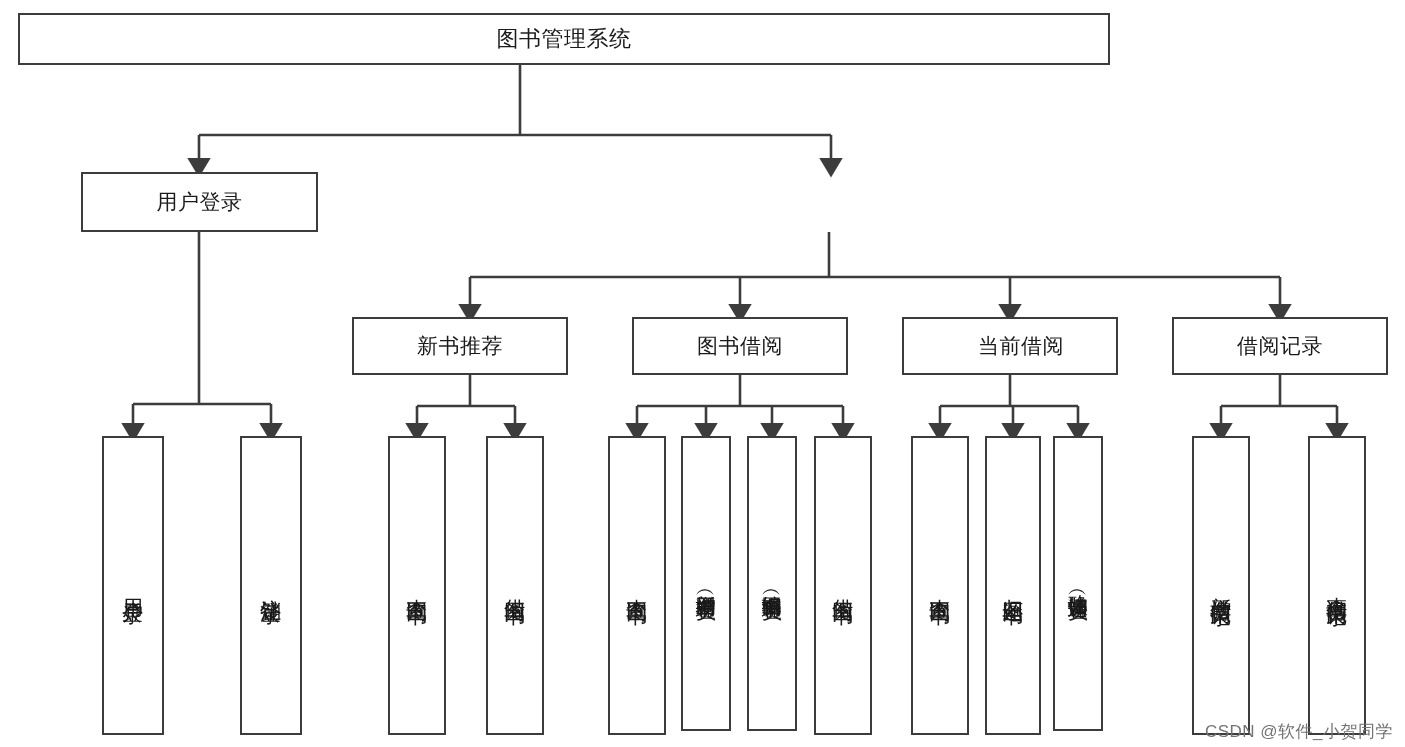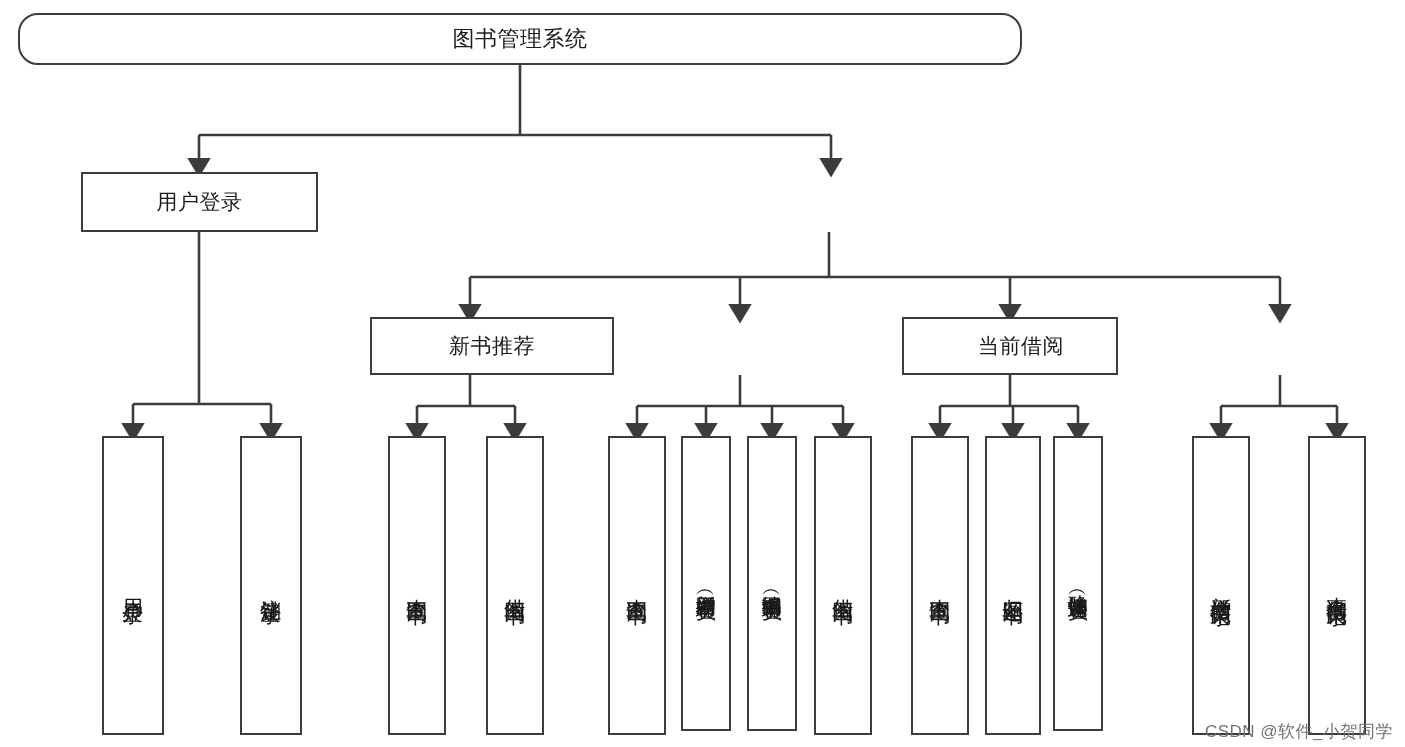--- a/index.html
+++ b/index.html
@@ -123,33 +123,39 @@
       <path d="M1013,406 L1013,427" marker-end="url(#arrowhead)"></path>
       <path d="M1078,406 L1078,427" marker-end="url(#arrowhead)"></path>
 
       <path d="M1280,375 L1280,406"></path>
       <path d="M1221,406 L1337,406"></path>
       <path d="M1221,406 L1221,427" marker-end="url(#arrowhead)"></path>
       <path d="M1337,406 L1337,427" marker-end="url(#arrowhead)"></path>
     </g>
   </svg>
 
-  <div class="node root horizontal" style="left: 18px; top: 13px; width: 1004px; height: 52px; border-radius: 20px;">
+  <div class="node root horizontal" style="left: 18px; top: 13px; width: 1092px; height: 52px;">
     <span class="label">图书管理系统</span>
   </div>
 
   <div class="node horizontal" style="left: 81px; top: 172px; width: 237px; height: 60px;">
     <span class="label">用户登录</span>
   </div>
 
-  <div class="node horizontal" style="left: 370px; top: 317px; width: 244px; height: 58px; text-align: center;">
+  <div class="node horizontal" style="left: 352px; top: 317px; width: 216px; height: 58px; text-align: center;">
     <span class="label">新书推荐</span>
+  </div>
+  <div class="node horizontal" style="left: 632px; top: 317px; width: 216px; height: 58px;">
+    <span class="label">图书借阅</span>
   </div>
   <div class="node horizontal" style="left: 902px; top: 317px; width: 216px; height: 58px; padding-left: 22px;">
     <span class="label">当前借阅</span>
+  </div>
+  <div class="node horizontal" style="left: 1172px; top: 317px; width: 216px; height: 58px;">
+    <span class="label">借阅记录</span>
   </div>
 
   <div class="node vertical" style="left: 102px; top: 436px; width: 62px; height: 299px;">
     <span class="label">用户登录</span>
   </div>
   <div class="node vertical" style="left: 240px; top: 436px; width: 62px; height: 299px;">
     <span class="label">注销登录</span>
   </div>
   <div class="node vertical" style="left: 388px; top: 436px; width: 58px; height: 299px;">
     <span class="label">查询图书</span>

